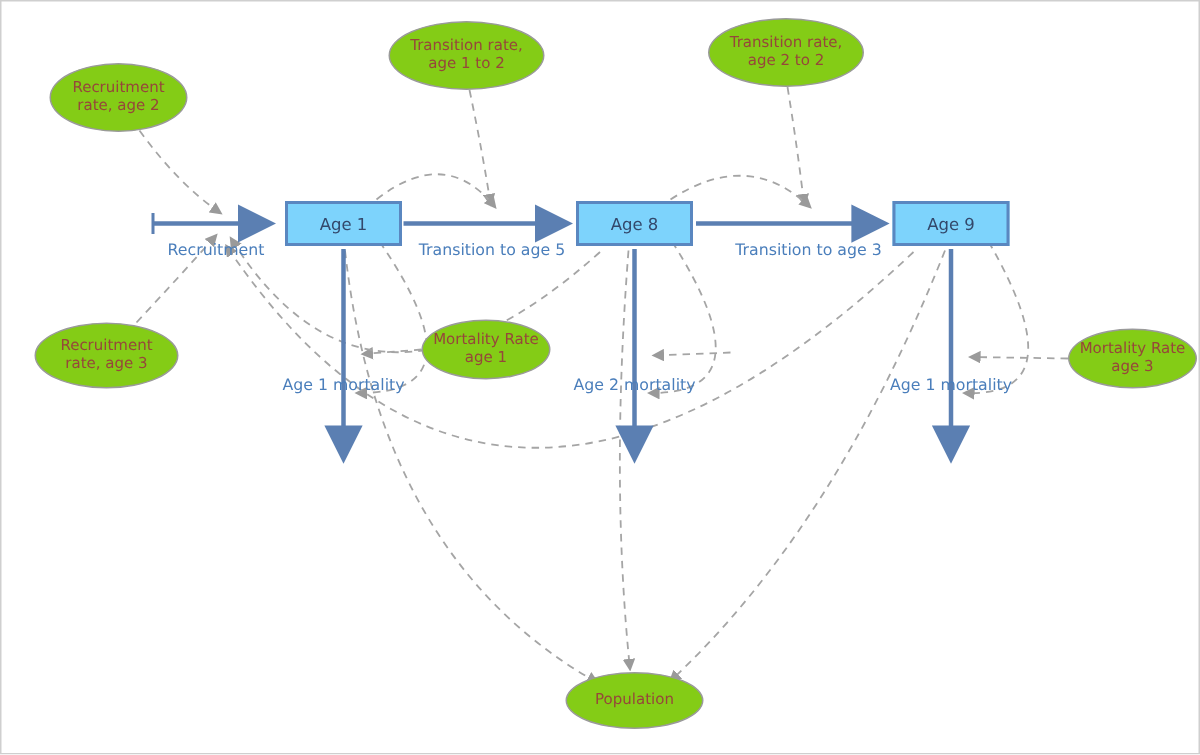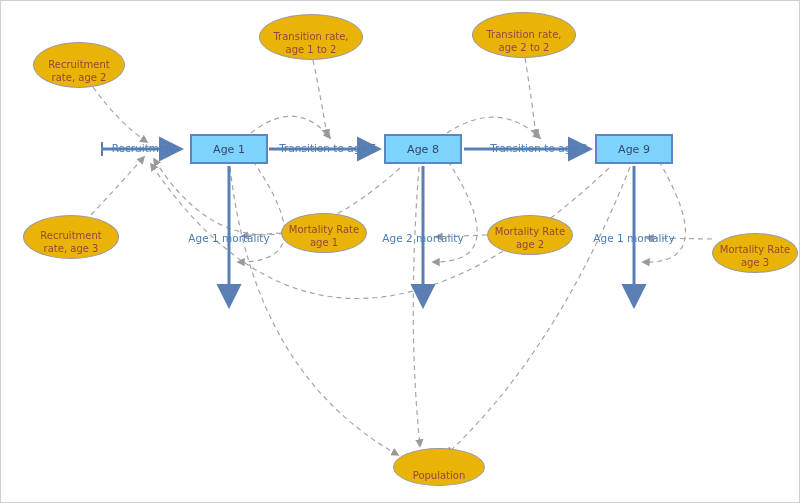--- a/index.html
+++ b/index.html
@@ -10,27 +10,27 @@
   }
   svg.layer{position:absolute;left:0;top:0;z-index:1;}
   .stock{
     position:absolute;width:78px;height:30px;box-sizing:border-box;
     background:#7dd3fc;border:2px solid #5a87c0;
     display:flex;align-items:center;justify-content:center;
     font-size:11px;color:#33486b;z-index:2;
   }
   .conv{
     position:absolute;box-sizing:border-box;
-    background:#eab308;border:1px solid #9a9a9a;border-radius:50%;
-    display:flex;align-items:flex-end;justify-content:center;text-align:center;
+    background:#84cc16;border:1px solid #9a9a9a;border-radius:50%;
+    display:flex;align-items:center;justify-content:center;text-align:center;
     font-size:10px;line-height:1.25;color:#96473a;z-index:2;padding:3px 6px;
   }
   .flow-label{
     position:absolute;transform:translateX(-50%);
-    font-size:10.5px;color:#4a7ebb;white-space:nowrap;z-index:3;
+    font-size:10.5px;color:#4a7ebb;white-space:nowrap;z-index:3;margin-top:19px;
   }
 </style>
 </head>
 <body>
 
 <div class="canvas">
 
   <svg class="layer" width="800" height="503" viewBox="0 0 800 503">
     <defs>
       <marker id="mLink" viewBox="0 0 10 10" refX="8" refY="5" markerWidth="7" markerHeight="7" orient="auto-start-reverse">
@@ -97,23 +97,20 @@
   </div>
   <div class="conv" style="left:471px;top:11px;width:104px;height:46px">
     <span>Transition rate, age 2 to 2</span>
   </div>
   <div class="conv" style="left:22px;top:214px;width:96px;height:44px">
     <span>Recruitment rate, age 3</span>
   </div>
   <div class="conv" style="left:280px;top:212px;width:86px;height:40px">
     <span>Mortality Rate age 1</span>
   </div>
-  <div class="conv" style="left:486px;top:214px;width:86px;height:40px">
-    <span>Mortality Rate age 2</span>
-  </div>
-  <div class="conv" style="left:711px;top:232px;width:86px;height:40px">
+  <div class="conv" style="left:711px;top:218px;width:86px;height:40px">
     <span>Mortality Rate age 3</span>
   </div>
-  <div class="conv" style="left:392px;top:447px;width:92px;height:38px">
+  <div class="conv" style="left:376px;top:447px;width:92px;height:38px">
     <span>Population</span>
   </div>
 
 </div>
 
 </body></html>

